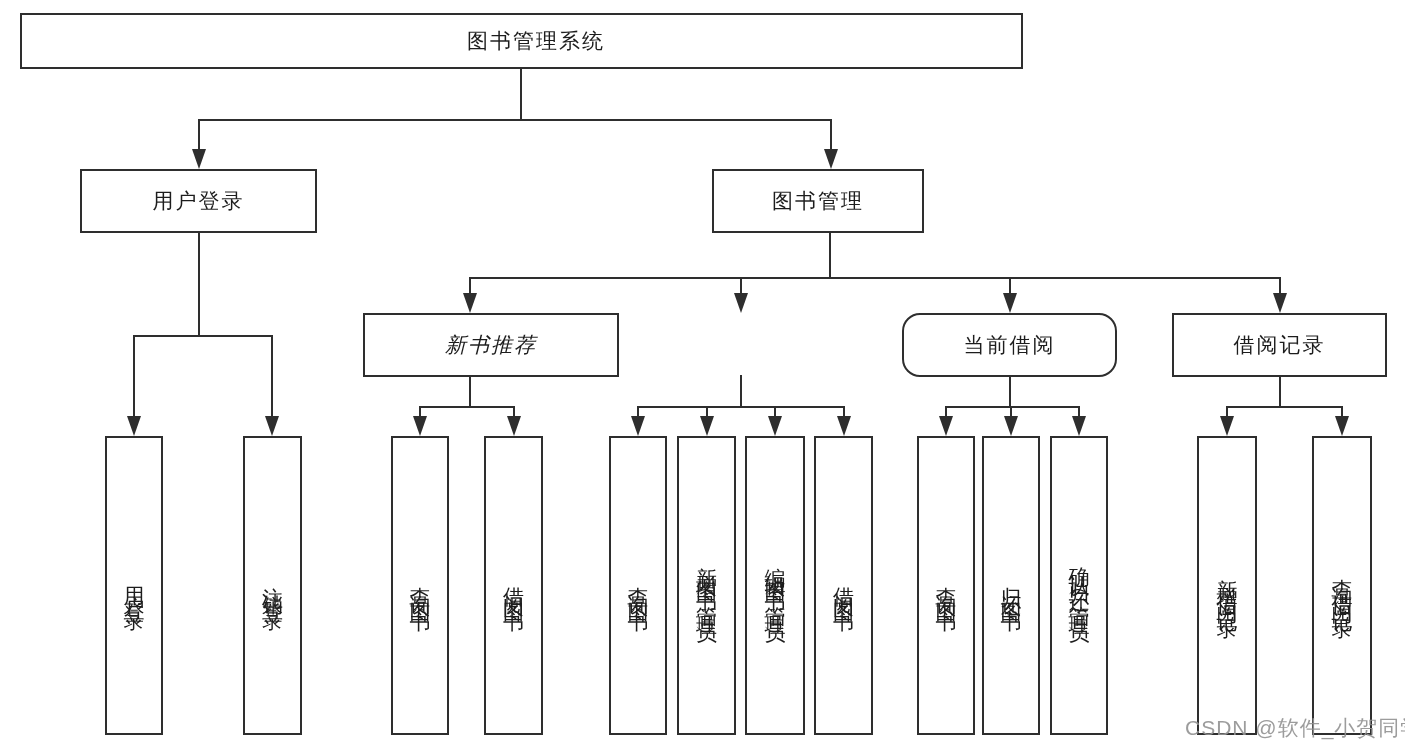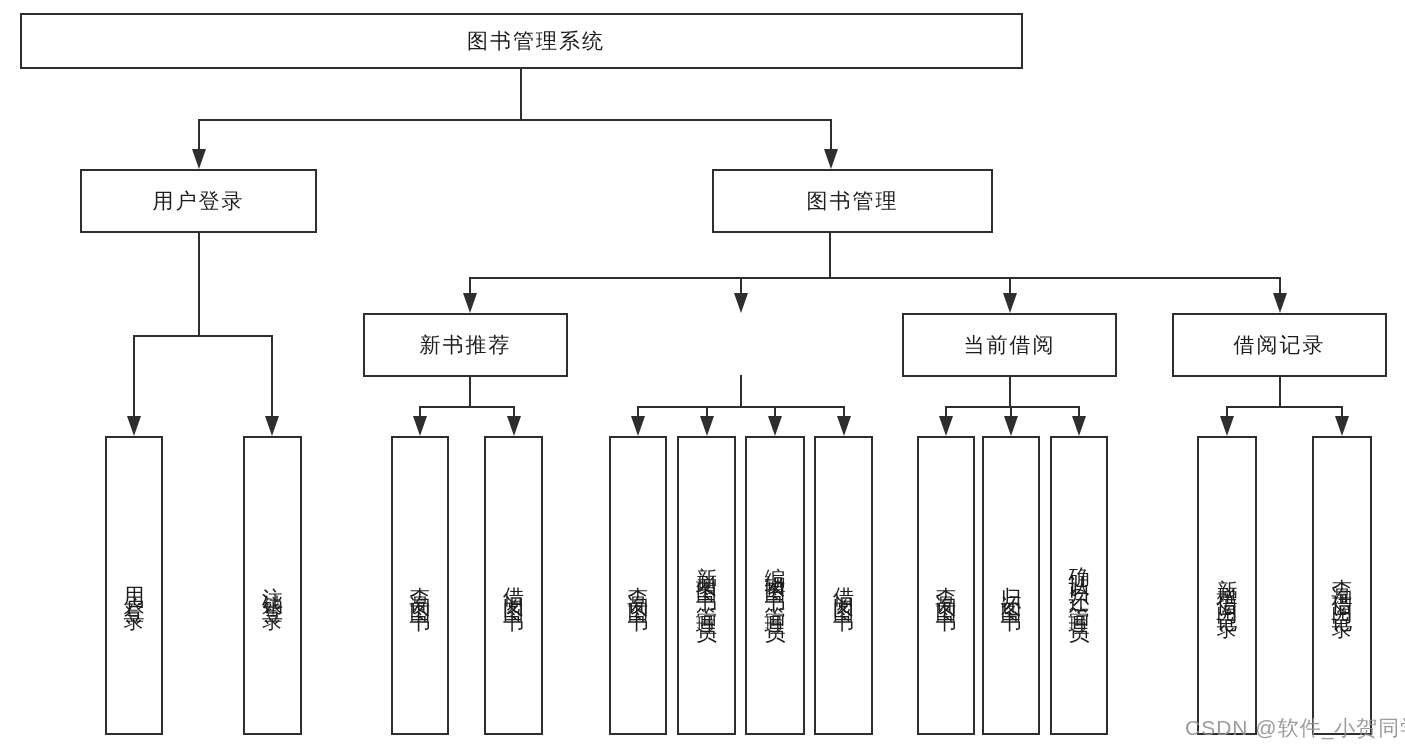--- a/index.html
+++ b/index.html
@@ -71,36 +71,36 @@
 <div class="canvas">
 
   <div class="box" style="left:20px; top:13px; width:1003px; height:56px;padding-left:29px;">图书管理系统</div>
 
   <div class="vline" style="left:520px; top:69px; height:50px;"></div>
   <div class="hline" style="left:198px; top:119px; width:634px;"></div>
   <div class="arrow" style="left:198px; top:119px; height:30px;"></div>
   <div class="arrow" style="left:830px; top:119px; height:30px;"></div>
 
   <div class="box" style="left:80px; top:169px; width:237px; height:64px;">用户登录</div>
-  <div class="box" style="left:712px; top:169px; width:281px; height:64px;">图书管理</div>
+  <div class="box" style="left:712px; top:169px; width:212px; height:64px;">图书管理</div>
 
   <div class="vline" style="left:198px; top:233px; height:102px;"></div>
   <div class="hline" style="left:134px; top:335px; width:139px;"></div>
   <div class="arrow" style="left:133px; top:335px; height:81px;"></div>
   <div class="arrow" style="left:271px; top:335px; height:81px;"></div>
 
   <div class="vline" style="left:829px; top:233px; height:44px;"></div>
   <div class="hline" style="left:469px; top:277px; width:812px;"></div>
   <div class="arrow" style="left:469px; top:277px; height:16px;"></div>
   <div class="arrow" style="left:740px; top:277px; height:16px;"></div>
   <div class="arrow" style="left:1009px; top:277px; height:16px;"></div>
   <div class="arrow" style="left:1279px; top:277px; height:16px;"></div>
 
-  <div class="box" style="left:363px; top:313px; width:205px; height:64px;">新书推荐</div>
-  <div class="box" style="left:902px; top:313px; width:215px; height:64px;">当前借阅</div>
+  <div class="box" style="left:363px; top:313px; width:256px; height:64px;font-style:italic;">新书推荐</div>
+  <div class="box" style="left:902px; top:313px; width:215px; height:64px;border-radius:18px;">当前借阅</div>
   <div class="box" style="left:1172px; top:313px; width:215px; height:64px;">借阅记录</div>
 
   <div class="vline" style="left:469px; top:375px; height:31px;"></div>
   <div class="hline" style="left:419px; top:406px; width:96px;"></div>
   <div class="arrow" style="left:419px; top:406px; height:10px;"></div>
   <div class="arrow" style="left:513px; top:406px; height:10px;"></div>
 
   <div class="vline" style="left:740px; top:375px; height:31px;"></div>
   <div class="hline" style="left:637px; top:406px; width:208px;"></div>
   <div class="arrow" style="left:637px; top:406px; height:10px;"></div>

